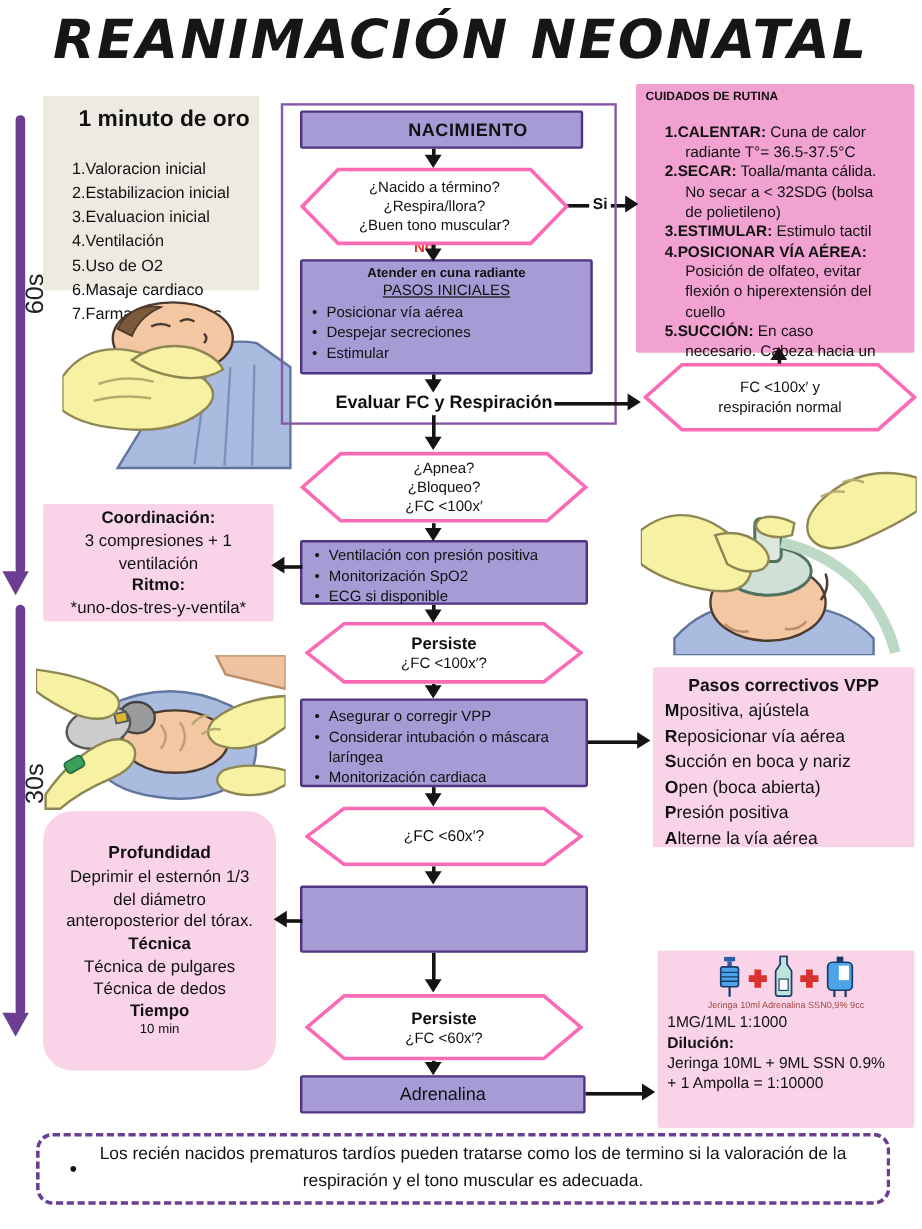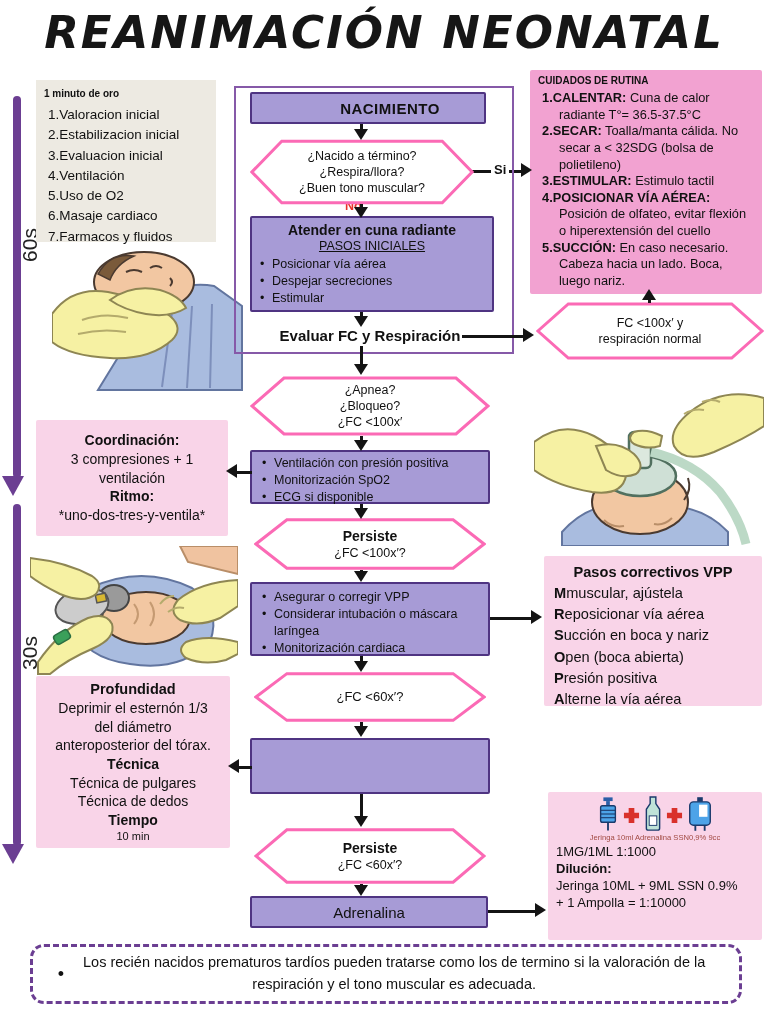--- a/index.html
+++ b/index.html
@@ -42,21 +42,21 @@
   .ah.l{border-top:7px solid transparent;border-bottom:7px solid transparent;border-right:11px solid var(--arrow);}
   
   .tbar{position:absolute;width:8px;background:var(--tl);border-radius:4px;}
   .tah{position:absolute;width:0;height:0;border-left:11px solid transparent;border-right:11px solid transparent;border-top:20px solid var(--tl);}
   .tlabel{position:absolute;width:48px;height:26px;transform:rotate(-90deg);font-size:21px;
     color:#222;text-align:center;line-height:26px;}
   
   ul.dots{margin:0;padding:0;list-style:none;font-size:12.5px;line-height:1.35;text-align:left;}
   ul.dots li{padding-left:14px;position:relative;}
   ul.dots li::before{content:"•";position:absolute;left:2px;}
-  ol.nums{margin:4px;padding:0;list-style:none;counter-reset:li;}
+  ol.nums{margin:16px;padding:0;list-style:none;counter-reset:li;}
   ol.nums li{counter-increment:li;padding-left:17px;text-indent:-17px;}
   ol.nums li::before{content:counter(li) ".";}
   .b{font-weight:700;}
   
   .routine ol.nums{font-size:12.8px;line-height:1.3;}
   .routine ol.nums li::before{font-weight:700;}
   
   .golden{font-size:13.5px;line-height:1.5;}
   
   .sopa{font-size:14.6px;line-height:1.45;}
@@ -78,21 +78,21 @@
 
   <div class="tbar" style="left:13px;top:96px;height:382px;"></div>
   <div class="tah" style="left:2px;top:476px;"></div>
   <div class="tlabel" style="left:6px;top:232px;">60s</div>
 
   <div class="tbar" style="left:13px;top:504px;height:342px;"></div>
   <div class="tah" style="left:2px;top:844px;"></div>
   <div class="tlabel" style="left:6px;top:640px;">30s</div>
 
   <div class="abs beigebox golden" style="left:36px;top:80px;width:180px;height:162px;padding:6px 8px;">
-    <div class="b" style="text-align:left;font-size:10px;margin-bottom:2px;">1 minuto de oro</div>
+    <div class="b" style="text-align:right;font-size:19px;margin-bottom:2px;">1 minuto de oro</div>
     <ol class="nums">
       <li>Valoracion inicial</li>
       <li>Estabilizacion inicial</li>
       <li>Evaluacion inicial</li>
       <li>Ventilación</li>
       <li>Uso de O2</li>
       <li>Masaje cardiaco</li>
       <li>Farmacos y fluidos</li>
     </ol>
   </div>
@@ -125,21 +125,21 @@
       <div>¿Nacido a término?</div>
       <div>¿Respira/llora?</div>
       <div>¿Buen tono muscular?</div>
     </div>
   </div>
 
   <div class="lbl-si" style="left:491px;top:162px;">Si</div>
   <div class="lbl-no" style="left:345px;top:199px;">No</div>
 
   <div class="abs pbox" style="left:250px;top:216px;width:244px;height:96px;padding:4px 6px;z-index:6;">
-    <div class="b" style="text-align:center;font-size:14px;">Atender en cuna radiante</div>
+    <div class="b" style="text-align:center;font-size:11px;">Atender en cuna radiante</div>
     <div style="text-align:center;font-size:12.5px;text-decoration:underline;margin:1px 0 3px 0;">PASOS INICIALES</div>
     <div style="display:flex;">
       <ul class="dots" style="width:60%;">
         <li>Posicionar vía aérea</li>
         <li>Despejar secreciones</li>
         <li>Estimular</li>
       </ul>
     </div>
   </div>
 
@@ -195,21 +195,21 @@
   </div>
 
   <div class="abs pbox" style="left:250px;top:450px;width:240px;height:54px;padding:3px 8px;">
     <ul class="dots">
       <li>Ventilación con presión positiva</li>
       <li>Monitorización SpO2</li>
       <li>ECG si disponible</li>
     </ul>
   </div>
 
-  <div class="abs pinkbox center" style="left:36px;top:420px;width:192px;height:116px;font-size:14px;line-height:1.35;">
+  <div class="abs pinkbox center" style="left:36px;top:420px;width:192px;height:98px;font-size:14px;line-height:1.35;">
     <div class="b">Coordinación:</div>
     <div>3 compresiones + 1</div>
     <div>ventilación</div>
     <div class="b">Ritmo:</div>
     <div>*uno-dos-tres-y-ventila*</div>
   </div>
 
   <div class="hex" style="left:254px;top:518px;width:232px;height:52px;">
     <svg viewBox="0 0 240 60" preserveAspectRatio="none">
       <polygon points="34,2 206,2 238,30 206,58 34,58 2,30" fill="#fff" stroke="var(--hex-border)" stroke-width="3" vector-effect="non-scaling-stroke"></polygon>
@@ -241,38 +241,38 @@
   <div class="abs pbox" style="left:250px;top:582px;width:240px;height:74px;padding:5px 8px;">
     <ul class="dots">
       <li>Asegurar o corregir VPP</li>
       <li>Considerar intubación o máscara laríngea</li>
       <li>Monitorización cardiaca</li>
     </ul>
   </div>
 
   <div class="abs pinkbox sopa" style="left:544px;top:556px;width:218px;height:150px;padding:6px 10px;">
     <div class="b" style="text-align:center;">Pasos correctivos VPP</div>
-    <div><span class="b">M</span><span>muscular, ajústela</span></div>
+    <div><span class="b">M</span><span>positiva, ajústela</span></div>
     <div><span class="b">R</span><span>eposicionar vía aérea</span></div>
     <div><span class="b">S</span><span>ucción en boca y nariz</span></div>
     <div><span class="b">O</span><span>pen (boca abierta)</span></div>
     <div><span class="b">P</span><span>resión positiva</span></div>
     <div><span class="b">A</span><span>lterne la vía aérea</span></div>
   </div>
 
   <div class="hex" style="left:254px;top:672px;width:232px;height:50px;">
     <svg viewBox="0 0 240 60" preserveAspectRatio="none">
       <polygon points="34,2 206,2 238,30 206,58 34,58 2,30" fill="#fff" stroke="var(--hex-border)" stroke-width="3" vector-effect="non-scaling-stroke"></polygon>
     </svg>
     <div class="ht">
       <div style="font-size:13px;">¿FC &lt;60x′?</div>
     </div>
   </div>
 
-  <div class="abs pinkbox center" style="left:36px;top:676px;width:194px;height:172px;font-size:14px;line-height:1.33;">
+  <div class="abs pinkbox center" style="left:36px;top:676px;width:194px;height:216px;font-size:14px;line-height:1.33;border-radius:24px;">
     <div class="b" style="font-size:14.5px;">Profundidad</div>
     <div>Deprimir el esternón 1/3</div>
     <div>del diámetro</div>
     <div>anteroposterior del tórax.</div>
     <div class="b">Técnica</div>
     <div>Técnica de pulgares</div>
     <div>Técnica de dedos</div>
     <div class="b">Tiempo</div>
     <div style="font-size:11px;">10 min</div>
   </div>

